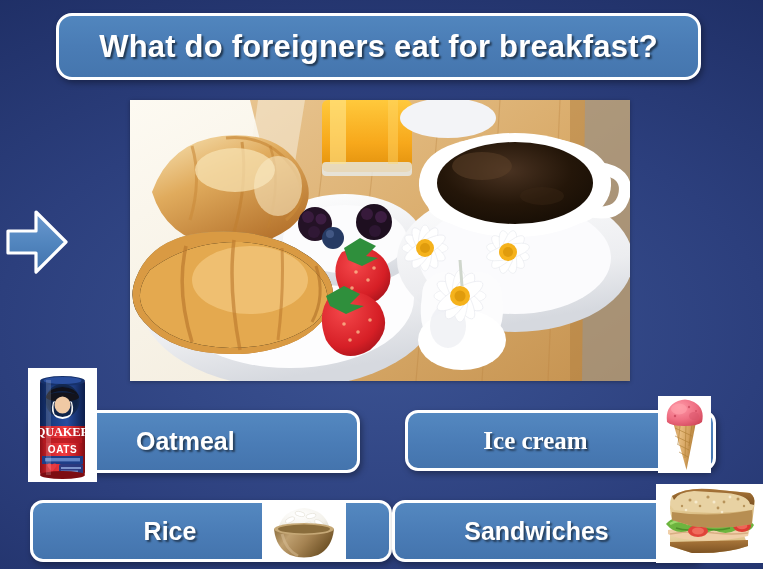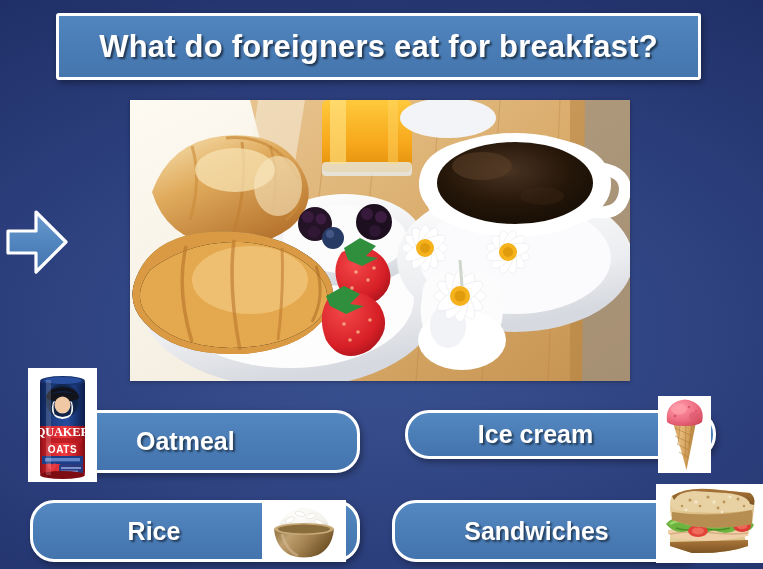--- a/index.html
+++ b/index.html
@@ -18,21 +18,21 @@
     overflow: hidden;
   }
 
   
   .title-box {
     position: absolute;
     left: 56px; top: 13px;
     width: 645px; height: 67px;
     background: linear-gradient(180deg, #5186be 0%, #4a7cb5 50%, #4576ae 100%);
     border: 3px solid #ffffff;
-    border-radius: 3px;
+    border-radius: 16px;
     box-shadow: 2px 3px 6px rgba(0,0,0,0.35);
     display: flex;
     align-items: center;
     justify-content: center;
   }
   .title-text {
     color: #ffffff;
     font-size: 31px;
     font-weight: bold;
     letter-spacing: 0.2px;
@@ -55,37 +55,37 @@
     overflow: hidden;
     box-shadow: 0 1px 4px rgba(0,0,0,0.3);
   }
   .photo svg { display: block; width: 100%; height: 100%; }
 
   
   .ans {
     position: absolute;
     background: linear-gradient(180deg, #5488c0 0%, #4a7cb6 55%, #4474ad 100%);
     border: 3px solid #ffffff;
-    border-radius: 24px;
+    border-radius: 13px;
     box-shadow: 2px 3px 6px rgba(0,0,0,0.35);
     display: flex;
     align-items: center;
   }
   .ans-label {
     color: #ffffff;
     font-size: 25px;
     font-weight: bold;
     white-space: nowrap;
     text-shadow: 2px 2px 2px rgba(0,0,0,0.5);
     width: 100%;
   }
 
   #ans-oatmeal  { left: 28px;  top: 410px; width: 332px; height: 63px; }
-  #ans-icecream { left: 405px; top: 410px; width: 311px; height: 49px; }
-  #ans-rice     { left: 30px;  top: 500px; width: 330px; height: 62px; }
+  #ans-icecream { left: 405px; top: 410px; width: 311px; height: 61px; font-family: Liberation Serif, serif; }
+  #ans-rice     { left: 30px;  top: 500px; width: 362px; height: 62px; }
   #ans-sandwich { left: 392px; top: 500px; width: 311px; height: 62px; }
 
   #ans-oatmeal  .ans-label { text-align: left; padding-left: 105px; }
   #ans-icecream .ans-label { text-align: center; padding-right: 50px; }
   #ans-rice     .ans-label { text-align: center; padding-right: 82px; }
   #ans-sandwich .ans-label { text-align: center; padding-right: 22px; }
 
   
   .thumb {
     position: absolute;

